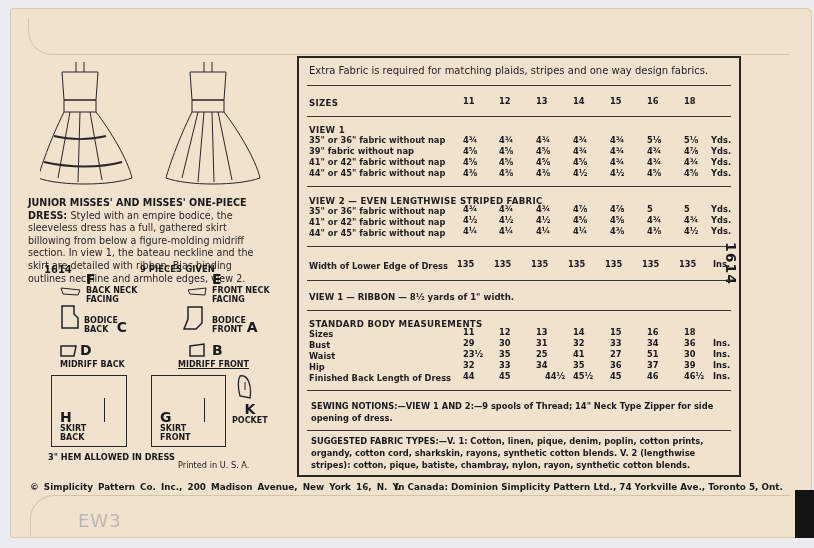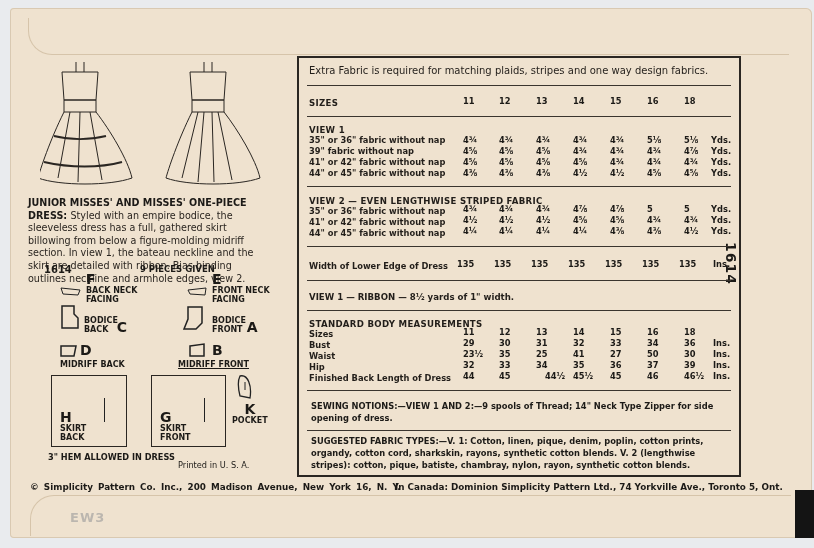--- a/index.html
+++ b/index.html
@@ -1,20 +1,20 @@
 <!DOCTYPE html>
 <html><head>
 <meta charset="utf-8">
 <style>
   html,body{margin:0;padding:0;}
   body{width:814px;height:548px;background:#e9ebee;position:relative;overflow:hidden;font-family:"DejaVu Sans","Liberation Sans",sans-serif;color:#1c1a17;}
   .envelope{position:absolute;left:10px;top:8px;width:802px;height:530px;background:#efe2cf;border-radius:4px 6px 2px 4px;box-shadow:0 0 0 1px #d9c9b2 inset;}
   .flap-top{position:absolute;left:28px;top:18px;width:760px;height:36px;border-bottom:1px solid #d6c4aa;border-left:1px solid #d6c4aa;border-radius:0 0 0 24px;}
   .flap-bottom{position:absolute;left:30px;top:495px;width:760px;height:40px;border-top:1px solid #d6c4aa;border-left:1px solid #d6c4aa;border-radius:24px 0 0 0;}
-  .stamp{position:absolute;left:70px;top:510px;font-size:13px;color:#9a9a9a;font-weight:bold;letter-spacing:1px;opacity:.6;}
+  .stamp{position:absolute;left:78px;top:510px;font-size:18px;color:#9a9a9a;font-weight:normal;letter-spacing:1px;opacity:.6;}
   .black-tab{position:absolute;left:795px;top:490px;width:19px;height:48px;background:#141414;}
 
   
   .illus{position:absolute;left:40px;top:60px;width:230px;height:140px;}
   .desc{position:absolute;left:28px;top:197px;width:244px;font-size:9.6px;line-height:12.6px;font-weight:bold;color:#2a2520;}
   .desc .title{font-weight:bold;color:#1c1a17;}
   .pattern-num{position:absolute;left:44px;top:264px;font-size:10px;font-weight:bold;}
   .pieces-given{position:absolute;left:140px;top:264px;font-size:8.5px;font-weight:bold;}
   .piece{position:absolute;font-size:8px;font-weight:bold;line-height:9px;}
   .piece .letter{font-size:14px;font-weight:bold;line-height:14px;}
@@ -283,21 +283,21 @@
     <div class="cell" style="left:385px;top:280px">36</div>
     <div class="unit" style="left:414px;top:280px">Ins.</div>
   </div>
   <div>
     <div class="txt" style="left:10px;top:293px">Waist</div>
     <div class="cell" style="left:164px;top:291px">23½</div>
     <div class="cell" style="left:200px;top:291px">35</div>
     <div class="cell" style="left:237px;top:291px">25</div>
     <div class="cell" style="left:274px;top:291px">41</div>
     <div class="cell" style="left:311px;top:291px">27</div>
-    <div class="cell" style="left:348px;top:291px">50</div>
+    <div class="cell" style="left:348px;top:291px">51</div>
     <div class="cell" style="left:385px;top:291px">30</div>
     <div class="unit" style="left:414px;top:291px">Ins.</div>
   </div>
   <div>
     <div class="txt" style="left:10px;top:304px">Hip</div>
     <div class="cell" style="left:164px;top:302px">32</div>
     <div class="cell" style="left:200px;top:302px">33</div>
     <div class="cell" style="left:237px;top:302px">34</div>
     <div class="cell" style="left:274px;top:302px">35</div>
     <div class="cell" style="left:311px;top:302px">36</div>

